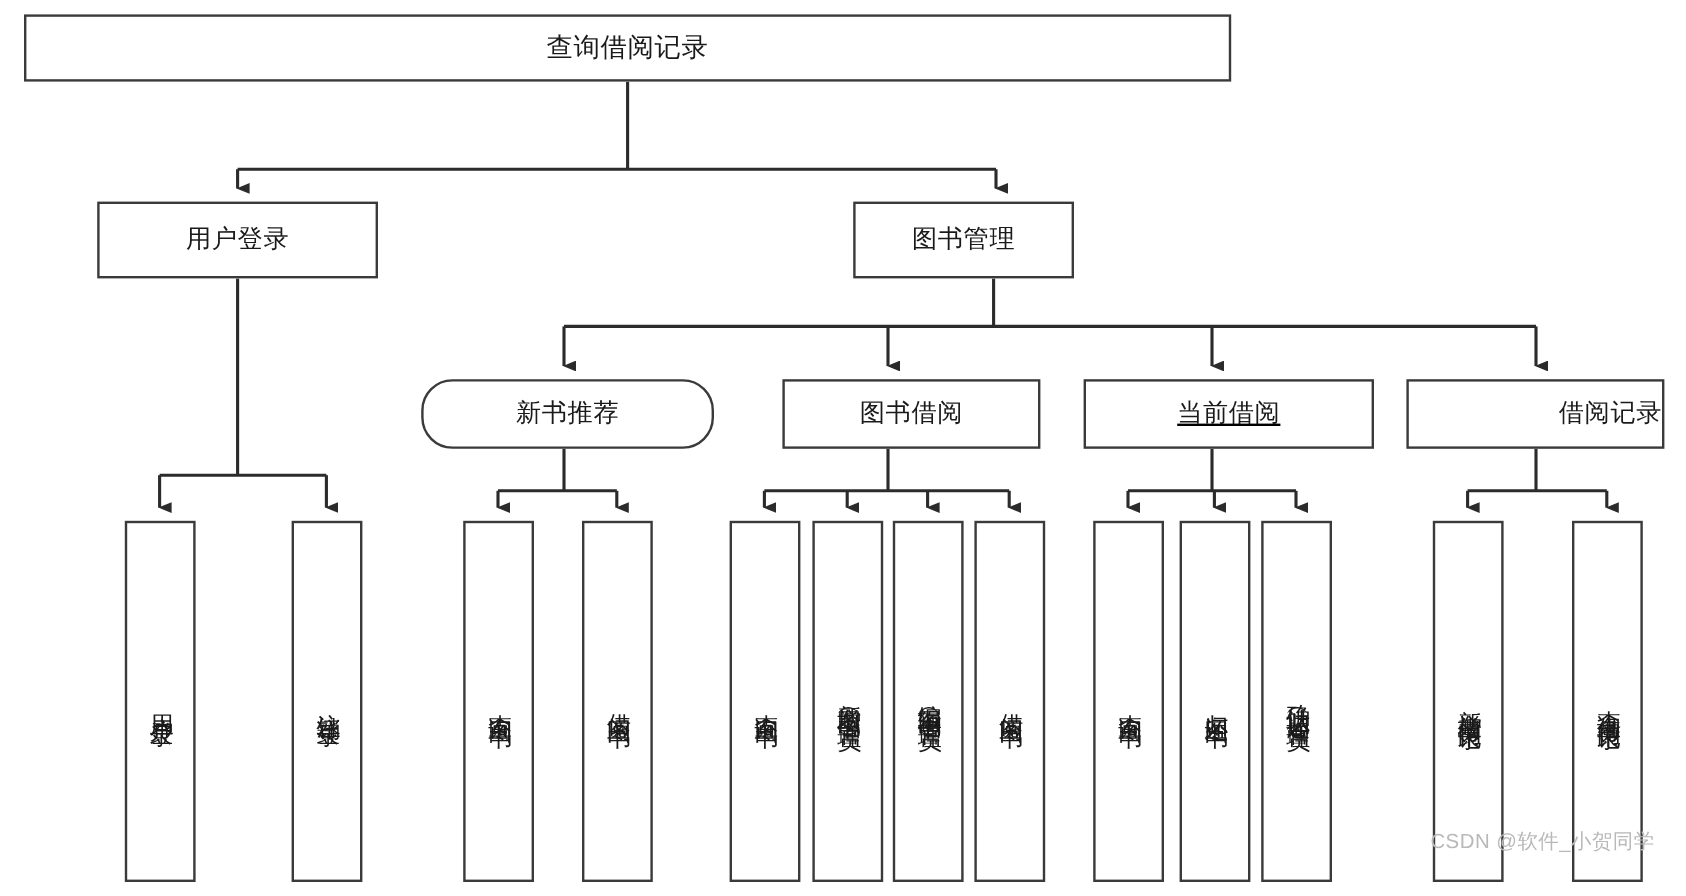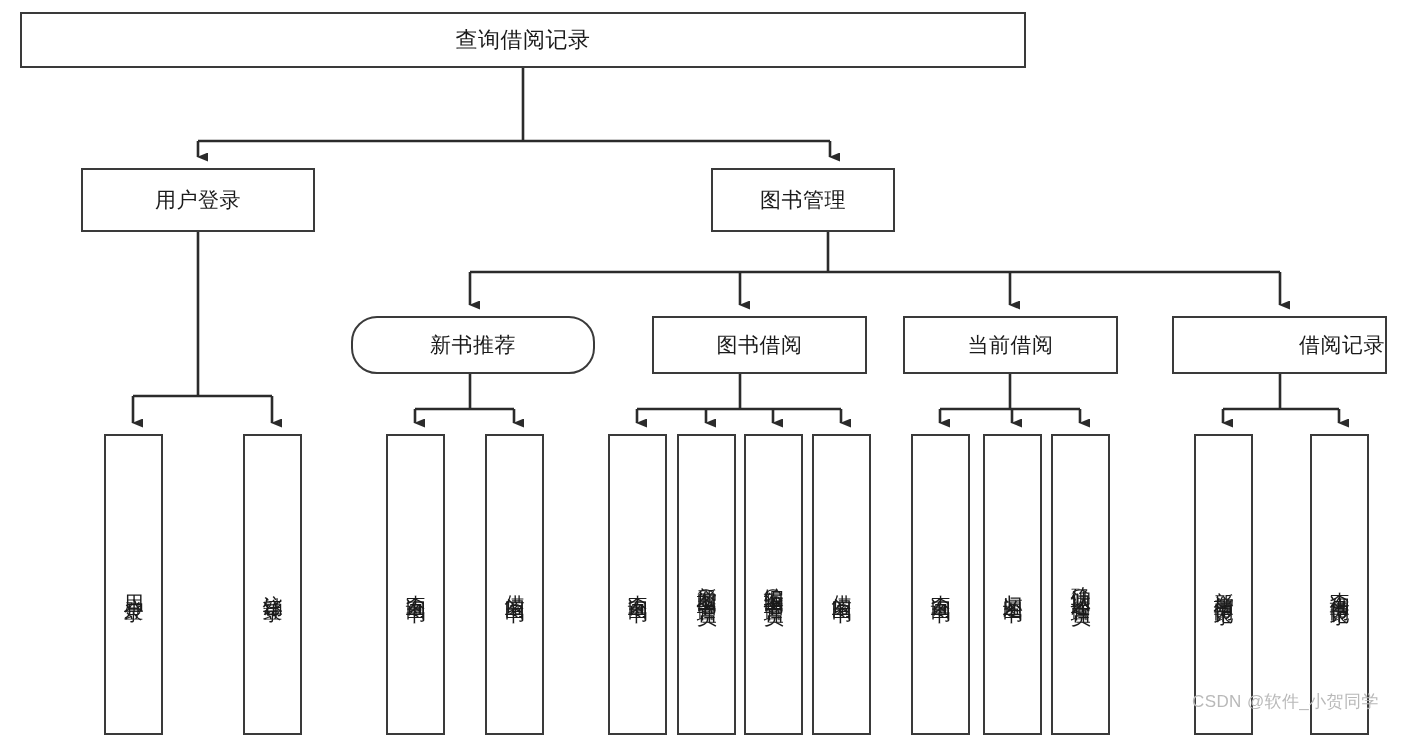--- a/index.html
+++ b/index.html
@@ -139,21 +139,21 @@
   <div class="node-box" style="left:711px; top:168px; width:184px; height:64px;">
     <span class="node-label">图书管理</span>
   </div>
 
   <div class="node-box" style="left:351px; top:316px; width:244px; height:58px;border-radius:26px;">
     <span class="node-label">新书推荐</span>
   </div>
   <div class="node-box" style="left:633px; top:316px; width:215px; height:58px;margin-left:19px;">
     <span class="node-label">图书借阅</span>
   </div>
-  <div class="node-box" style="left:903px; top:316px; width:215px; height:58px;">
+  <div class="node-box" style="left:903px; top:316px; width:242px; height:58px;text-decoration:underline;">
     <span class="node-label">当前借阅</span>
   </div>
   <div class="node-box" style="left:1172px; top:316px; width:215px; height:58px;justify-content:flex-end;">
     <span class="node-label">借阅记录</span>
   </div>
 
   <div class="node-box vertical" style="left:104px; top:434px; width:59px; height:301px;">
     <span class="node-label">用户登录</span>
   </div>
   <div class="node-box vertical" style="left:243px; top:434px; width:59px; height:301px;">

